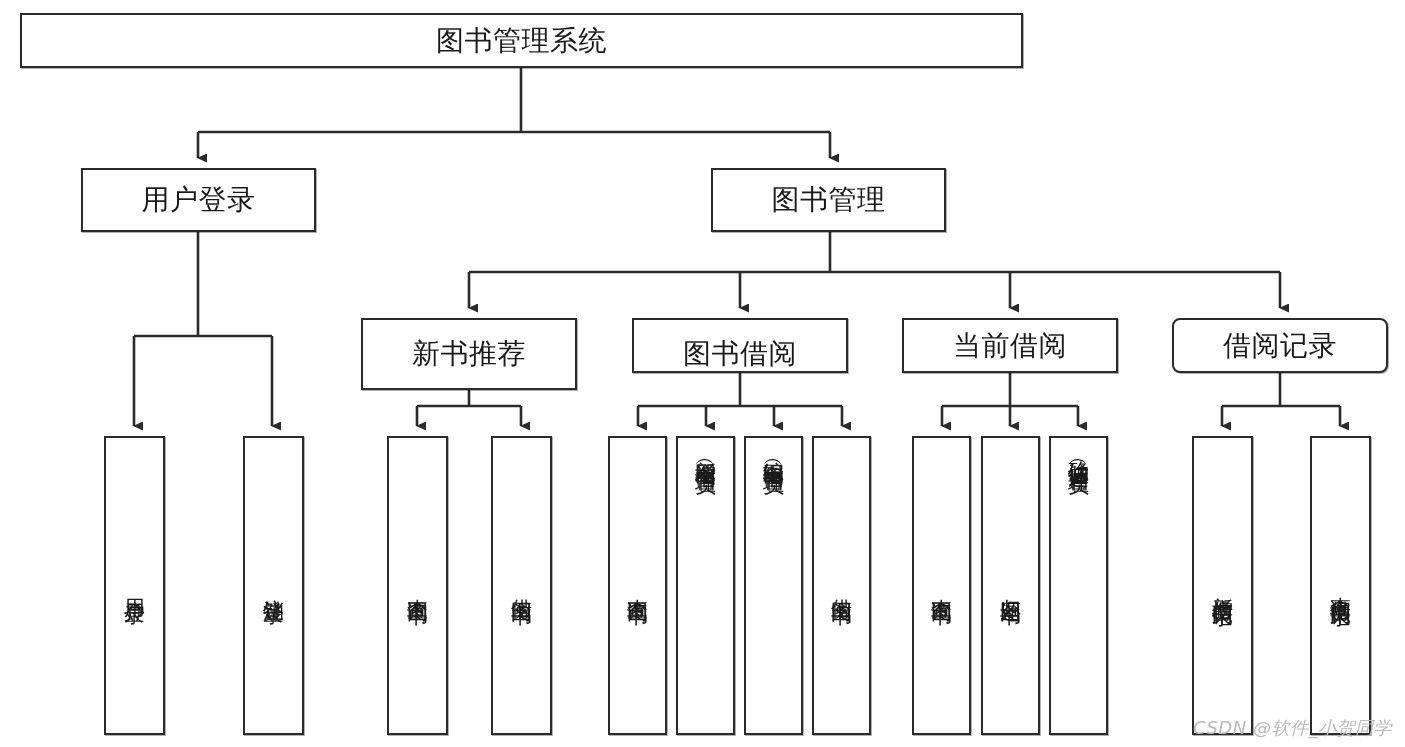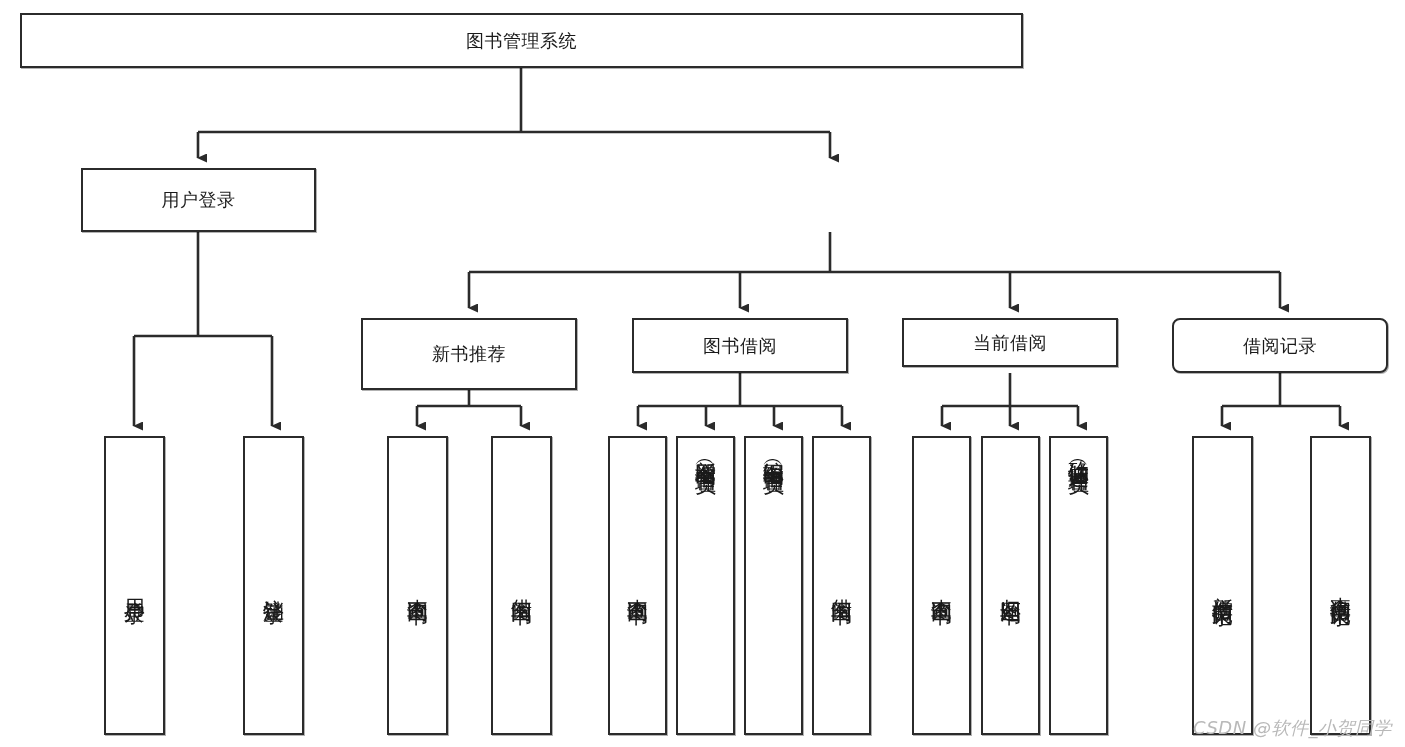--- a/index.html
+++ b/index.html
@@ -26,21 +26,21 @@
     position: absolute;
     box-sizing: border-box;
     border: 2px solid #2b2b2b;
     background: #ffffff;
     display: flex;
     align-items: center;
     justify-content: center;
     box-shadow: 1px 1px 0 rgba(0,0,0,0.30);
   }
   .node-label-h {
-    font-size: 18px;
+    font-size: 28px;
     color: #1a1a1a;
     line-height: 1.2;
     letter-spacing: 0.5px;
     white-space: nowrap;
     user-select: none;
   }
   .node-label-v {
     font-size: 21px;
     color: #1a1a1a;
     writing-mode: vertical-rl;
@@ -141,30 +141,33 @@
   </svg>
 
   <div class="node-box" style="left:20px; top:13px; width:1003px; height:55px;">
     <span class="node-label-h">图书管理系统</span>
   </div>
 
   <div class="node-box" style="left:81px; top:168px; width:235px; height:64px;">
     <span class="node-label-h">用户登录</span>
   </div>
 
+  <div class="node-box" style="left:711px; top:168px; width:235px; height:64px;">
+    <span class="node-label-h">图书管理</span>
+  </div>
 
   <div class="node-box" style="left:361px; top:318px; width:216px; height:72px;">
     <span class="node-label-h">新书推荐</span>
   </div>
 
-  <div class="node-box" style="left:632px; top:318px; width:216px; height:55px;">
+  <div class="node-box" style="left:632px; top:318px; width:216px; height:55px;align-items:flex-end;">
     <span class="node-label-h">图书借阅</span>
   </div>
 
-  <div class="node-box" style="left:902px; top:318px; width:216px; height:49px;">
+  <div class="node-box" style="left:902px; top:318px; width:216px; height:55px;">
     <span class="node-label-h">当前借阅</span>
   </div>
 
   <div class="node-box" style="left:1172px; top:318px; width:216px; height:55px;border-radius:8px;">
     <span class="node-label-h">借阅记录</span>
   </div>
 
   <div class="node-box leaf-box centered" style="left:104px; top:436px; width:61px; height:299px;">
     <span class="node-label-v">用户登录</span>
   </div>

